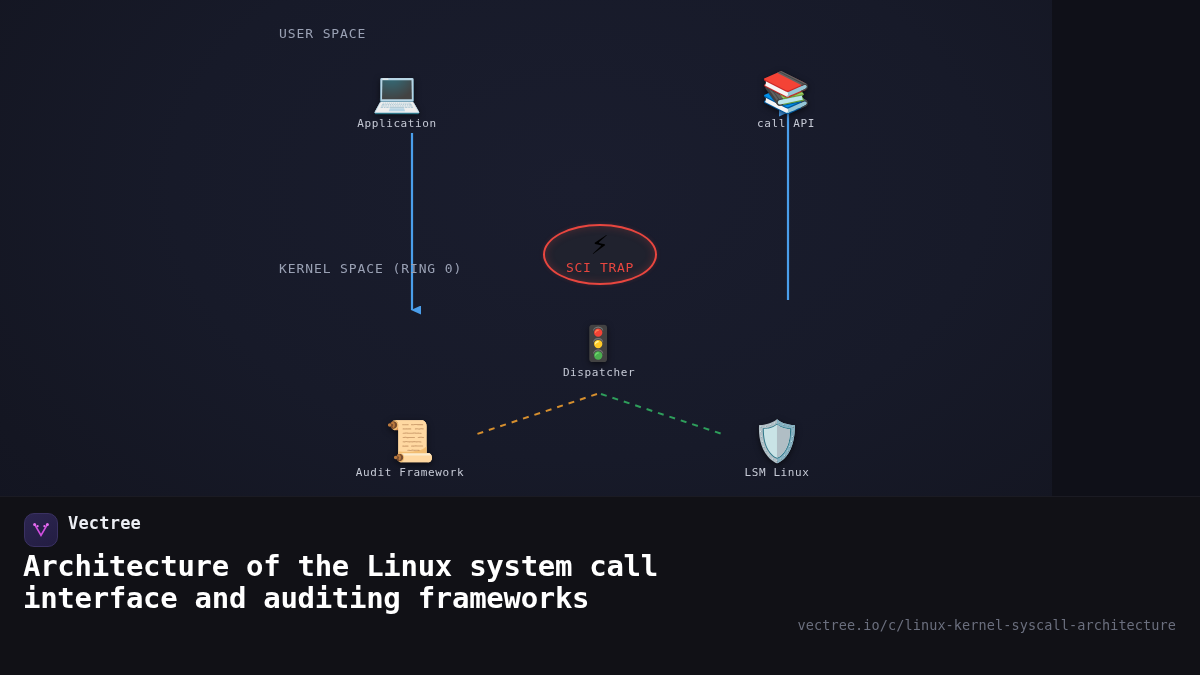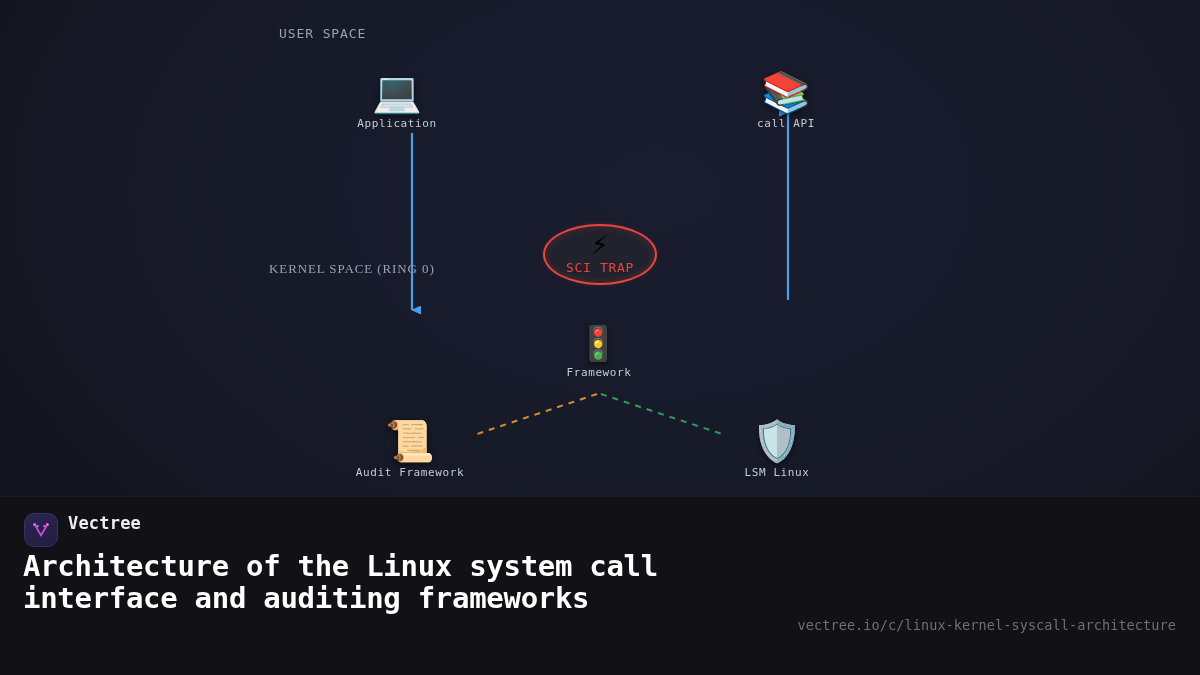--- a/index.html
+++ b/index.html
@@ -15,21 +15,21 @@
     position: relative;
     width: 1200px;
     height: 675px;
     background: #0f1018;
   }
 
   
   #canvas {
     position: absolute;
     left: 0; top: 0;
-    width: 1200px;
+    width: 1052px;
     height: 496px;
     background:
       radial-gradient(ellipse 900px 600px at 55% 38%, #1a1d2e 0%, #171a29 45%, #141622 75%, #111320 100%);
     overflow: hidden;
   }
   #edges {
     position: absolute;
     left: 0; top: 0;
     width: 1200px;
     height: 496px;
@@ -39,21 +39,21 @@
   
   .zone-label {
     position: absolute;
     font-family: "DejaVu Sans Mono", "Liberation Mono", monospace;
     font-size: 13px;
     letter-spacing: 0.9px;
     color: #9aa1b4;
     white-space: nowrap;
   }
   #zone-user   { left: 279px; top: 26px; }
-  #zone-kernel { left: 269px; top: 261px; font-family: Liberation Serif, serif; }
+  #zone-kernel { left: 279px; top: 261px; }
 
   
   .node {
     position: absolute;
     display: flex;
     flex-direction: column;
     align-items: center;
     transform: translate(-50%, 0);
     white-space: nowrap;
   }
@@ -202,21 +202,21 @@
       <div class="caption">call API</div>
     </div>
 
     <div id="node-sci-trap">
       <div class="glyph">⚡</div>
       <div class="caption">SCI TRAP</div>
     </div>
 
     <div class="node" id="node-dispatcher">
       <div class="glyph small">🚦</div>
-      <div class="caption">Framework</div>
+      <div class="caption">Dispatcher</div>
     </div>
 
     <div class="node" id="node-audit">
       <div class="glyph">📜</div>
       <div class="caption">Audit Framework</div>
     </div>
 
     <div class="node" id="node-lsm">
       <div class="glyph">🛡️</div>
       <div class="caption">LSM Linux</div>

